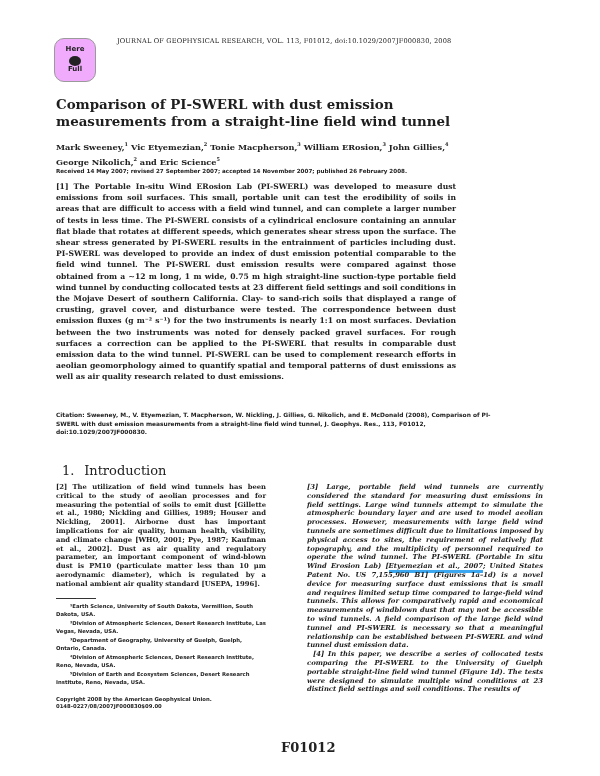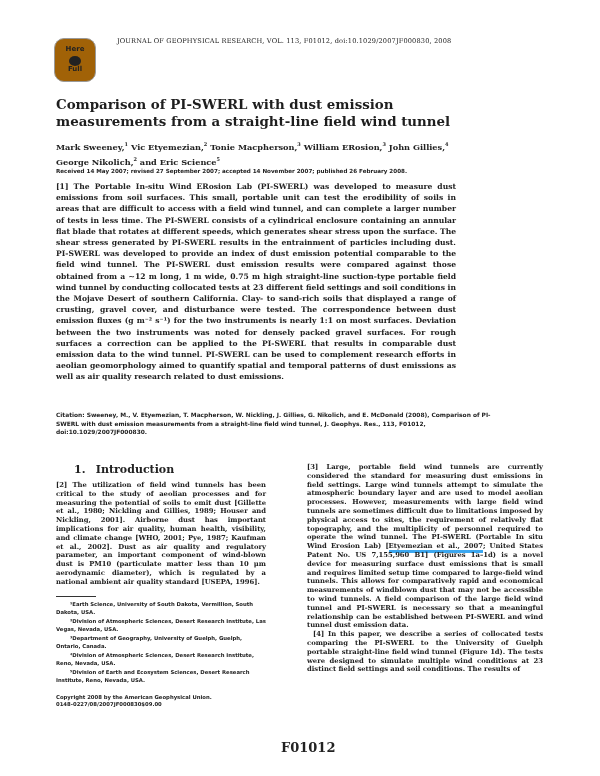--- a/index.html
+++ b/index.html
@@ -1,21 +1,21 @@
 <!DOCTYPE html>
 <html><head>
   <meta charset="utf-8">
   <style>
     * { margin: 0; padding: 0; box-sizing: border-box; }
     html, body { width: 600px; height: 776px; background: #ffffff; overflow: hidden; }
     body { position: relative; font-family: "DejaVu Serif", serif; color: #1a1a1a; }
 
     .logo {
       position: absolute; left: 54px; top: 38px; width: 42px; height: 44px;
-      border-radius: 10px; background: #a16207; border: 1px solid #9a9a9a;
+      border-radius: 10px; background: #f0abfc; border: 1px solid #9a9a9a;
       display: flex; flex-direction: column; align-items: center; justify-content: center;
       font-family: "DejaVu Sans", sans-serif; font-size: 7px; font-weight: bold; color: #222; line-height: 1.1;
     }
     .logo .blob { width: 12px; height: 10px; background: #222; border-radius: 50%; margin-top: 2px; }
 
     .journal-header {
       position: absolute; left: 117px; top: 37px; width: 370px;
       font-size: 6.6px; font-weight: normal; letter-spacing: 0.15px; white-space: nowrap; color: #222;
     }
 
@@ -42,38 +42,38 @@
     .citation {
       position: absolute; left: 56px; top: 411px; width: 440px;
       font-family: "DejaVu Sans", sans-serif; font-size: 5.9px; line-height: 8.6px; font-weight: bold; color: #222;
     }
     .citation .lbl { font-weight: bold; }
 
     .col-left {
       position: absolute; left: 56px; top: 463px; width: 210px;
     }
     .section-title {
-      font-size: 11px; font-weight: bold; color: #222; margin-bottom: 5px; margin-left: 18px;
+      font-size: 13px; font-weight: normal; color: #222; margin-bottom: 5px; margin-left: 6px;
     }
     .section-title .num { display: inline-block; width: 18px; }
     .body-para {
       font-size: 6.8px; line-height: 8.8px; text-align: justify; color: #222; font-weight: bold;
     }
 
     .footnote-rule { width: 40px; height: 1px; background: #333; margin: 9px 0 3px 0; }
     .footnotes {
       font-family: "DejaVu Sans", sans-serif; font-size: 5.3px; line-height: 8.5px; color: #222; font-weight: bold;
     }
     .footnotes div { text-indent: 14px; }
     .copyright {
       margin-top: 9px; font-family: "DejaVu Sans", sans-serif; font-size: 5.3px; line-height: 7px; color: #222; font-weight: bold;
     }
 
     .col-right {
-      position: absolute; left: 307px; top: 463px; width: 236px;
+      position: absolute; left: 307px; top: 483px; width: 236px; font-style: italic;
     }
     .link {
       color: #222; text-decoration: none; border-bottom: 3px solid #3ba7f0; padding-bottom: 0;
     }
 
     .footer-center {
       position: absolute; left: 281px; top: 740px; font-size: 13px; font-weight: bold; color: #222;
     }
     .footer-right {
       position: absolute; left: 512px; top: 740px; font-family: "DejaVu Sans", sans-serif; font-size: 6.4px; color: #222; margin-top: 36px;

